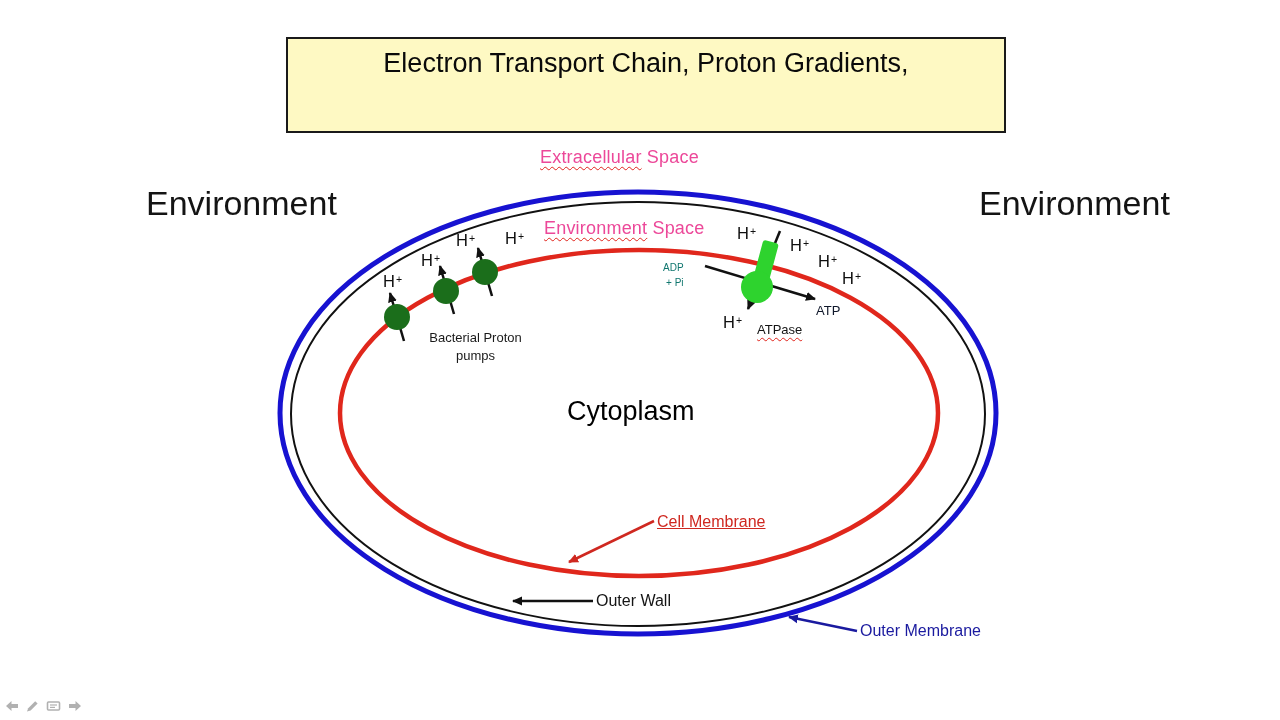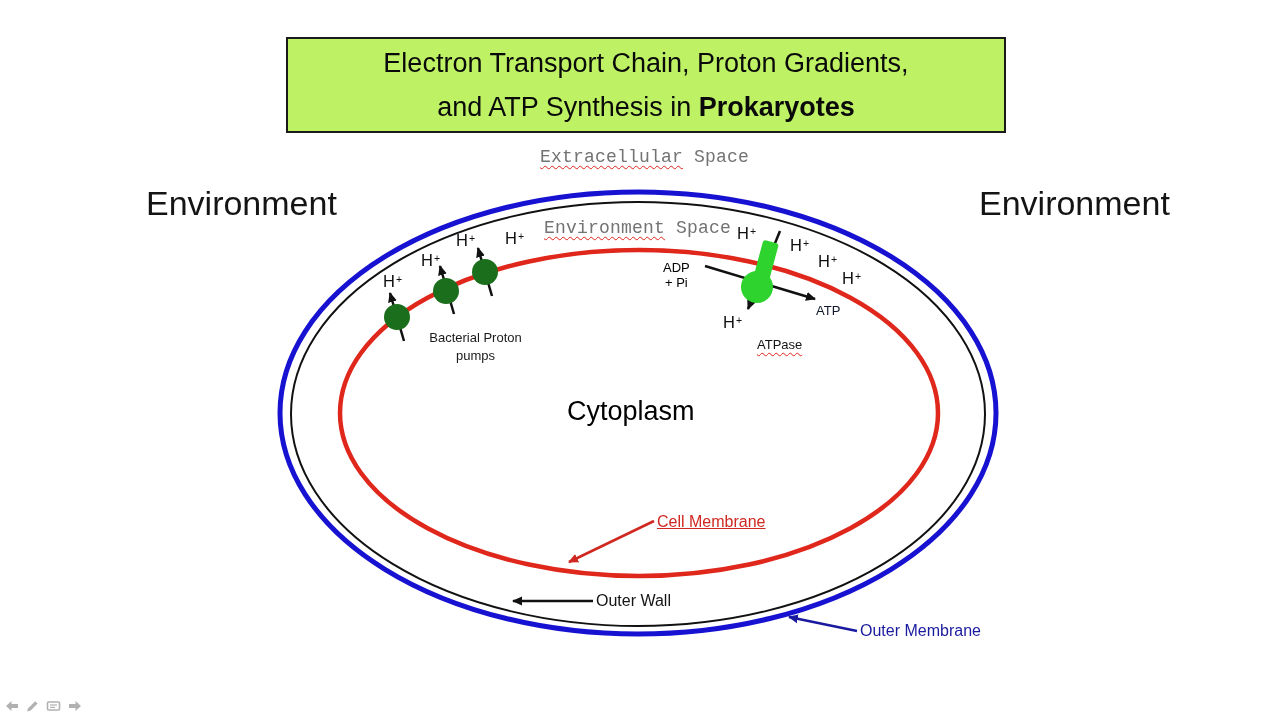--- a/index.html
+++ b/index.html
@@ -1,31 +1,31 @@
 <!DOCTYPE html>
 <html><head>
 <meta charset="utf-8">
 <style>
   html,body{margin:0;padding:0;background:#fff;}
   #slide{position:relative;width:1280px;height:720px;background:#ffffff;overflow:hidden;
          font-family:"Liberation Sans", sans-serif;color:#111;}
   #diagram-svg{position:absolute;left:0;top:0;}
   .abs{position:absolute;white-space:nowrap;}
-  .title-box{left:286px;top:37px;width:716px;height:90px;background:#bef264;border:2px solid #1a1a1a;
+  .title-box{left:286px;top:37px;width:716px;height:90px;background:#fef9c3;border:2px solid #1a1a1a;
              text-align:center;font-size:27px;line-height:44px;padding-top:2px;color:#0a0a0a;}
   .title-box b{font-weight:bold;}
   .env{font-size:34px;color:#141414;text-align:center;}
-  .space-label{font-size:18px;color:#737373;letter-spacing:.2px;font-family:Liberation Mono, monospace;}
+  .space-label{font-size:18px;color:#ec4899;letter-spacing:.2px;}
   .squiggle{text-decoration-line:underline;text-decoration-style:wavy;
             text-decoration-color:#e0241c;text-decoration-thickness:1px;text-underline-offset:3px;}
   .cytoplasm{font-size:27px;color:#000000;}
   .hplus{font-size:16.5px;color:#0f0f0f;}
   .hplus sup{font-size:10.5px;vertical-align:4px;margin-left:1px;}
   .small-lbl{font-size:13px;color:#1a1a1a;line-height:18px;text-align:center;}
-  .adp-lbl{font-size:13px;color:#000000;line-height:15px;text-align:center;}
+  .adp-lbl{font-size:10px;color:#0f766e;line-height:15px;text-align:right;}
   .atp-lbl{font-size:13px;color:#0f172a;}
   .atpase-lbl{font-size:13px;color:#141414;}
   .mem-lbl{font-size:16px;}
   .red-lbl{color:#cf2820;}
   .blue-lbl{color:#1a1a9f;}
   .black-lbl{color:#141414;}
   #nav-toolbar{position:absolute;left:4px;top:699px;display:flex;gap:5px;opacity:.75;}
   #nav-toolbar .navicon{width:16px;height:14px;cursor:pointer;}
 </style>
 </head>
@@ -64,21 +64,20 @@
     <rect x="758" y="241" width="16" height="40" rx="3" transform="rotate(15 766 261)" fill="#2ed32e"></rect>
     <circle cx="757" cy="287" r="16" fill="#2ed32e"></circle>
 
     <line x1="654" y1="521" x2="569" y2="562" stroke-width="2.5" marker-end="url(#mk-red)" stroke="#cf2820"></line>
     <line x1="593" y1="601" x2="513" y2="601" stroke="#111" stroke-width="2.5" marker-end="url(#mk-black)"></line>
     <line x1="857" y1="631" x2="789" y2="617" stroke-width="2.5" marker-end="url(#mk-blue)" stroke="#1a1a9f"></line>
   </svg>
 
   <div class="abs title-box">
     <div>Electron Transport Chain, Proton Gradients,</div>
-    <div><span>and ATP Synthesis in </span><b>Prokaryotes</b></div>
   </div>
 
   <div class="abs space-label" style="left:540px;top:147px;"><span class="squiggle">Extracellular</span><span> Space</span></div>
 
   <div class="abs env" style="left:146px;top:184px;">Environment</div>
   <div class="abs env" style="left:979px;top:184px;">Environment</div>
 
   <div class="abs space-label" style="left:544px;top:218px;"><span class="squiggle">Environment</span><span> Space</span></div>
 
   <div class="abs cytoplasm" style="left:567px;top:396px;">Cytoplasm</div>
@@ -98,21 +97,21 @@
     <div>pumps</div>
   </div>
 
   <div class="abs adp-lbl" style="left:663px;top:260px;">
     <div>ADP</div>
     <div>+ Pi</div>
   </div>
 
   <div class="abs atp-lbl" style="left:816px;top:303px;">ATP</div>
 
-  <div class="abs atpase-lbl squiggle" style="left:757px;top:337px;text-align:center;">ATPase</div>
+  <div class="abs atpase-lbl squiggle" style="left:757px;top:322px;text-align:center;">ATPase</div>
 
   <div class="abs mem-lbl red-lbl" style="left:657px;top:513px;text-decoration:underline;">Cell Membrane</div>
   <div class="abs mem-lbl black-lbl" style="left:596px;top:592px;">Outer Wall</div>
   <div class="abs mem-lbl blue-lbl" style="left:860px;top:622px;">Outer Membrane</div>
 
   <div id="nav-toolbar">
     <svg class="navicon" viewBox="0 0 16 14">
       <path d="M7.5 2 L2 7 L7.5 12 V9 H14 V5 H7.5 Z" fill="#979797"></path>
     </svg>
     <svg class="navicon" viewBox="0 0 16 14">

